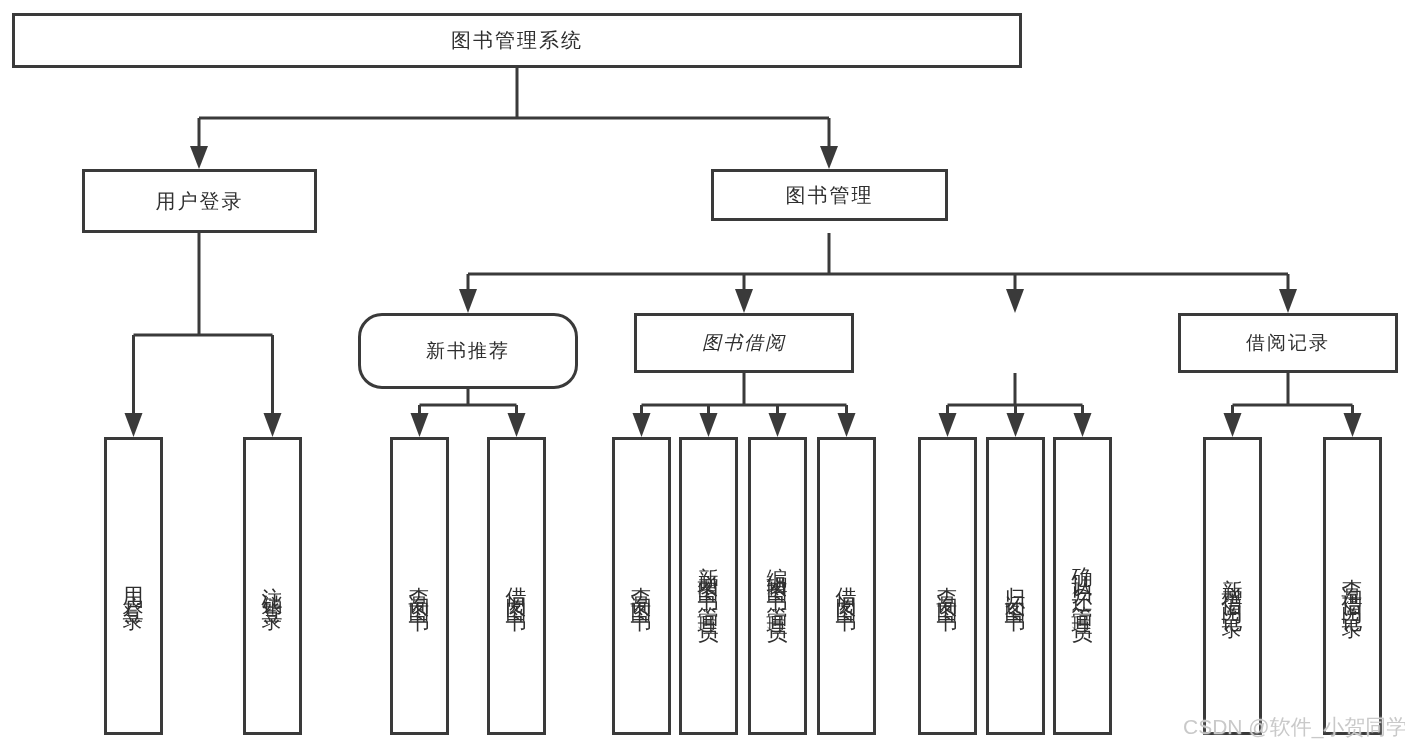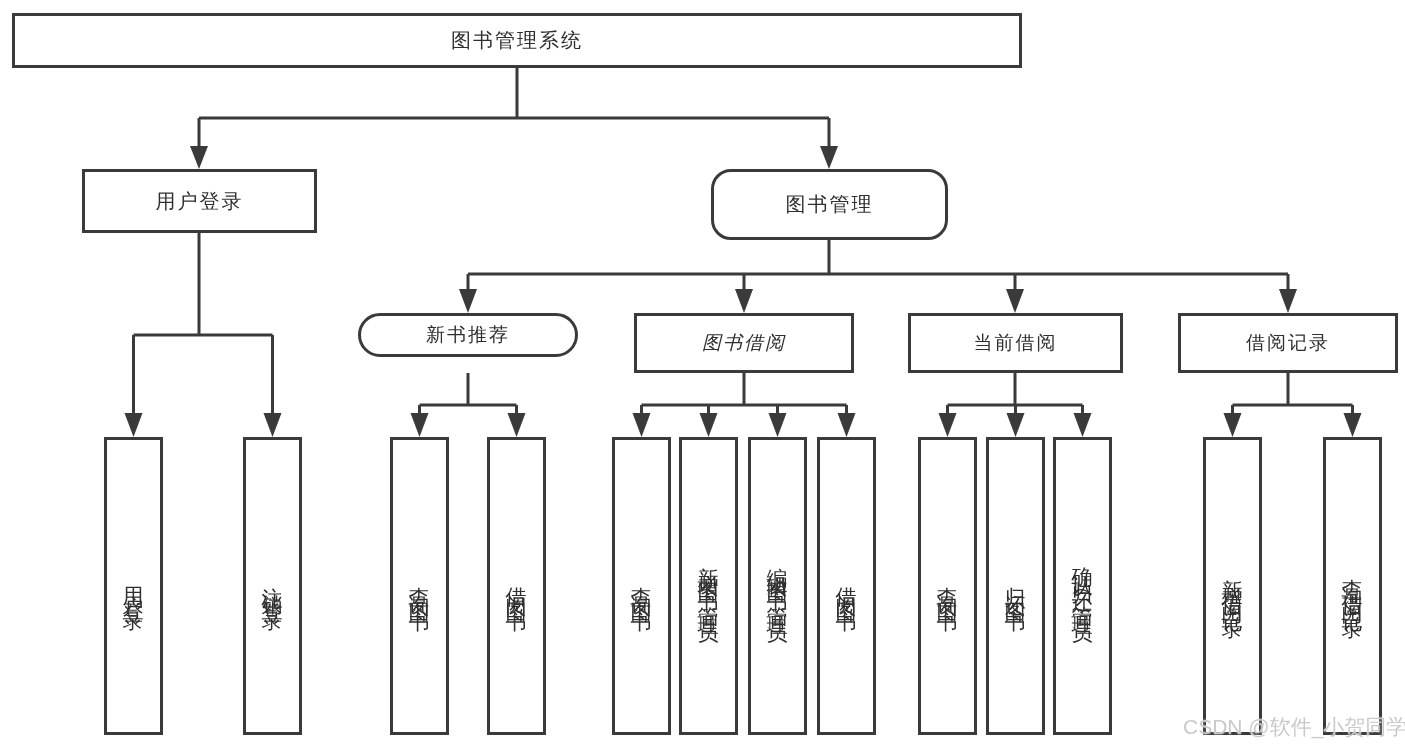--- a/index.html
+++ b/index.html
@@ -81,25 +81,24 @@
     <polygon points="1073.5,413 1091.5,413 1082.5,437" fill="#3a3a3a" stroke="none"></polygon>
 
     <path d="M1288,373 V405 M1232.5,405 H1352.5 M1232.5,405 V415 M1352.5,405 V415"></path>
     <polygon points="1223.5,413 1241.5,413 1232.5,437" fill="#3a3a3a" stroke="none"></polygon>
     <polygon points="1343.5,413 1361.5,413 1352.5,437" fill="#3a3a3a" stroke="none"></polygon>
   </svg>
 
   <div class="node h" style="left:12px; top:13px; width:1010px; height:55px;">图书管理系统</div>
 
   <div class="node h" style="left:82px; top:169px; width:235px; height:64px;">用户登录</div>
-  <div class="node h" style="left:711px; top:169px; width:237px; height:71px;border-radius:20px;">图书管理</div>
+  <div class="node h" style="left:711px; top:169px; width:237px; height:52px;">图书管理</div>
 
-  <div class="node h2" style="left:358px; top:313px; width:220px; height:44px;border-radius:24px;">新书推荐</div>
+  <div class="node h2" style="left:358px; top:313px; width:220px; height:76px;border-radius:24px;">新书推荐</div>
   <div class="node h2" style="left:634px; top:313px; width:220px; height:60px;font-style:italic;">图书借阅</div>
-  <div class="node h2" style="left:908px; top:313px; width:215px; height:60px;">当前借阅</div>
   <div class="node h2" style="left:1178px; top:313px; width:220px; height:60px;">借阅记录</div>
 
   <div class="node leaf" style="left:104px; top:437px; width:59px; height:298px;">用户登录</div>
   <div class="node leaf" style="left:243px; top:437px; width:59px; height:298px;">注销登录</div>
 
   <div class="node leaf" style="left:390px; top:437px; width:59px; height:298px;">查询图书</div>
   <div class="node leaf" style="left:487px; top:437px; width:59px; height:298px;">借阅图书</div>
 
   <div class="node leaf" style="left:612px; top:437px; width:59px; height:298px;">查询图书</div>
   <div class="node leaf" style="left:679px; top:437px; width:59px; height:298px;">新增图书（管理员）</div>

